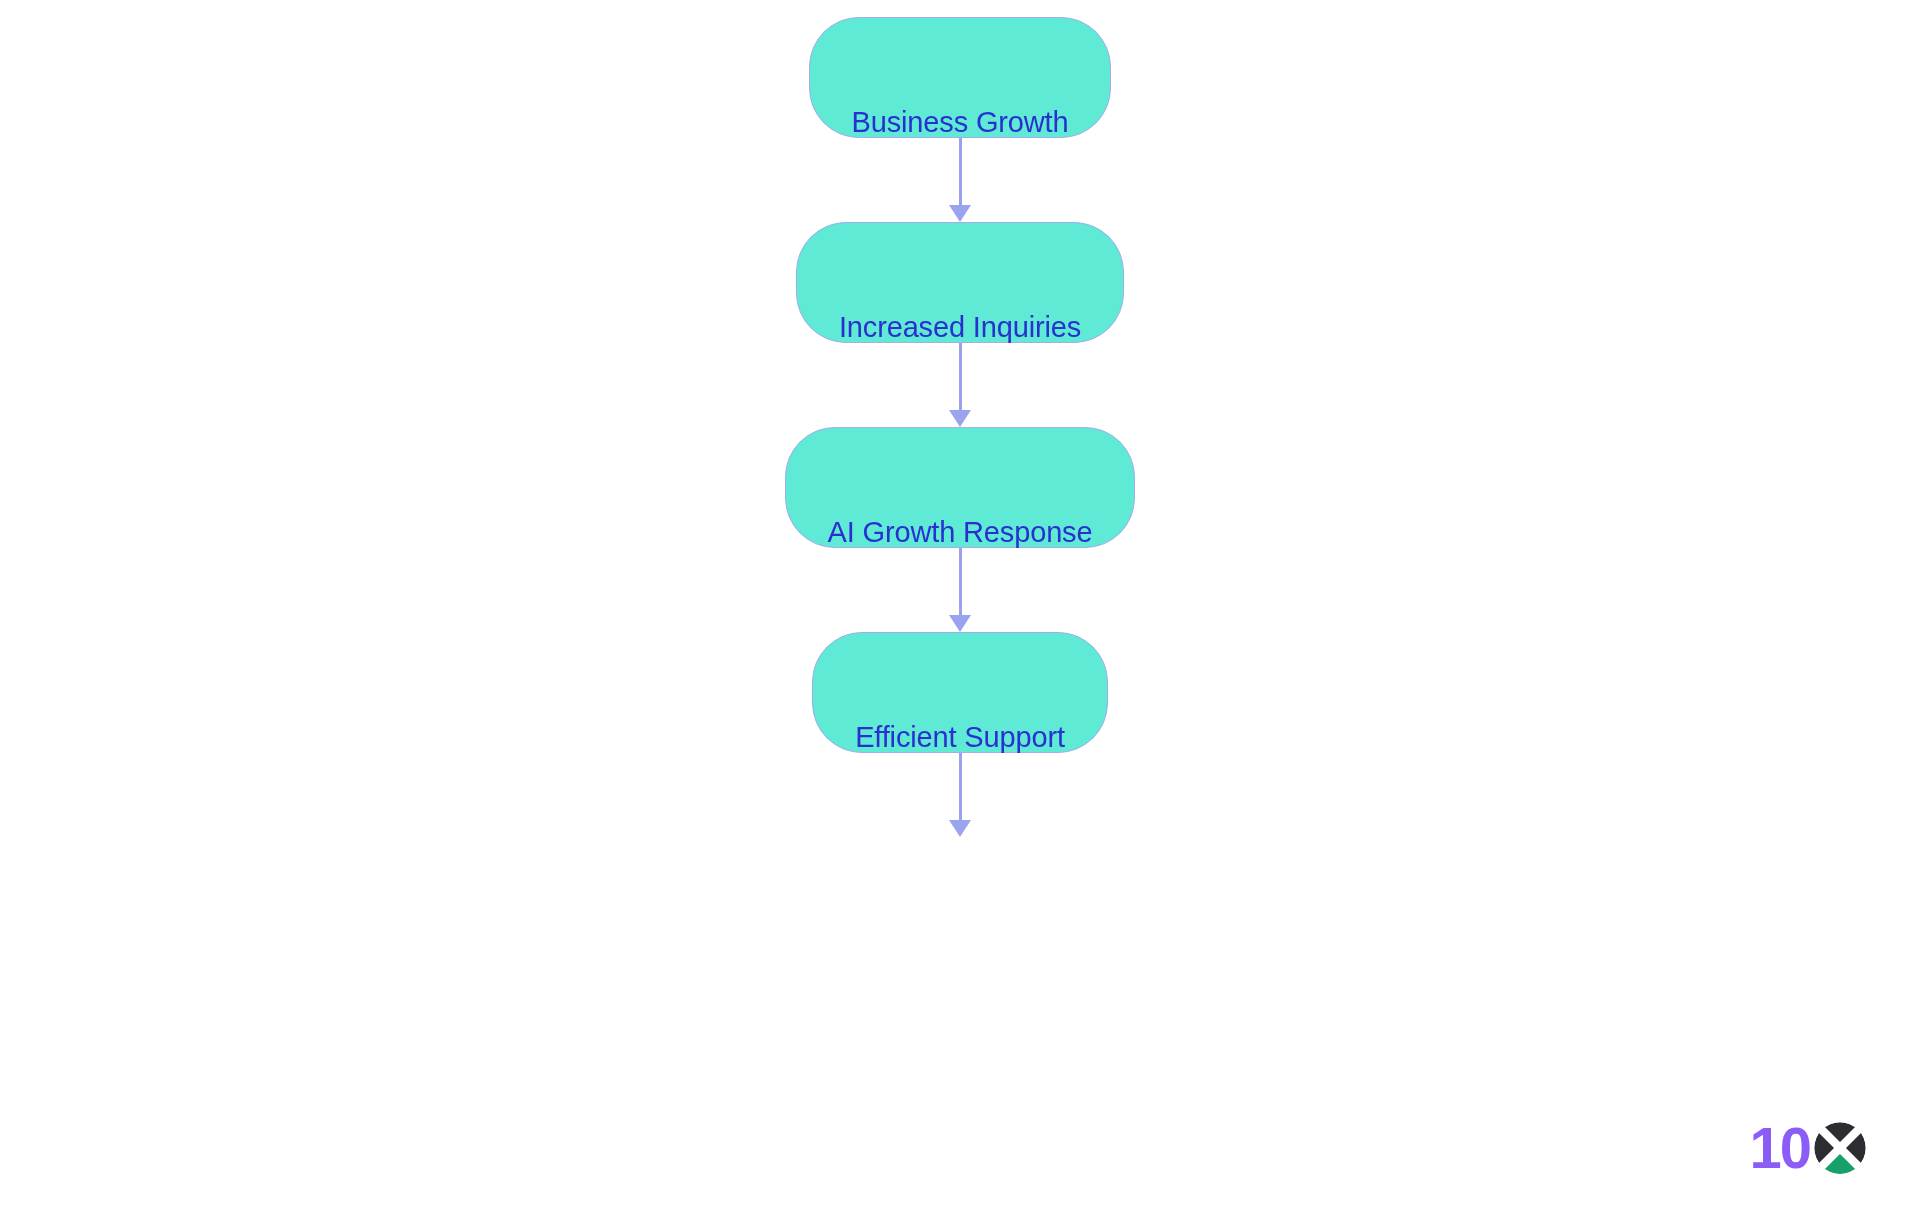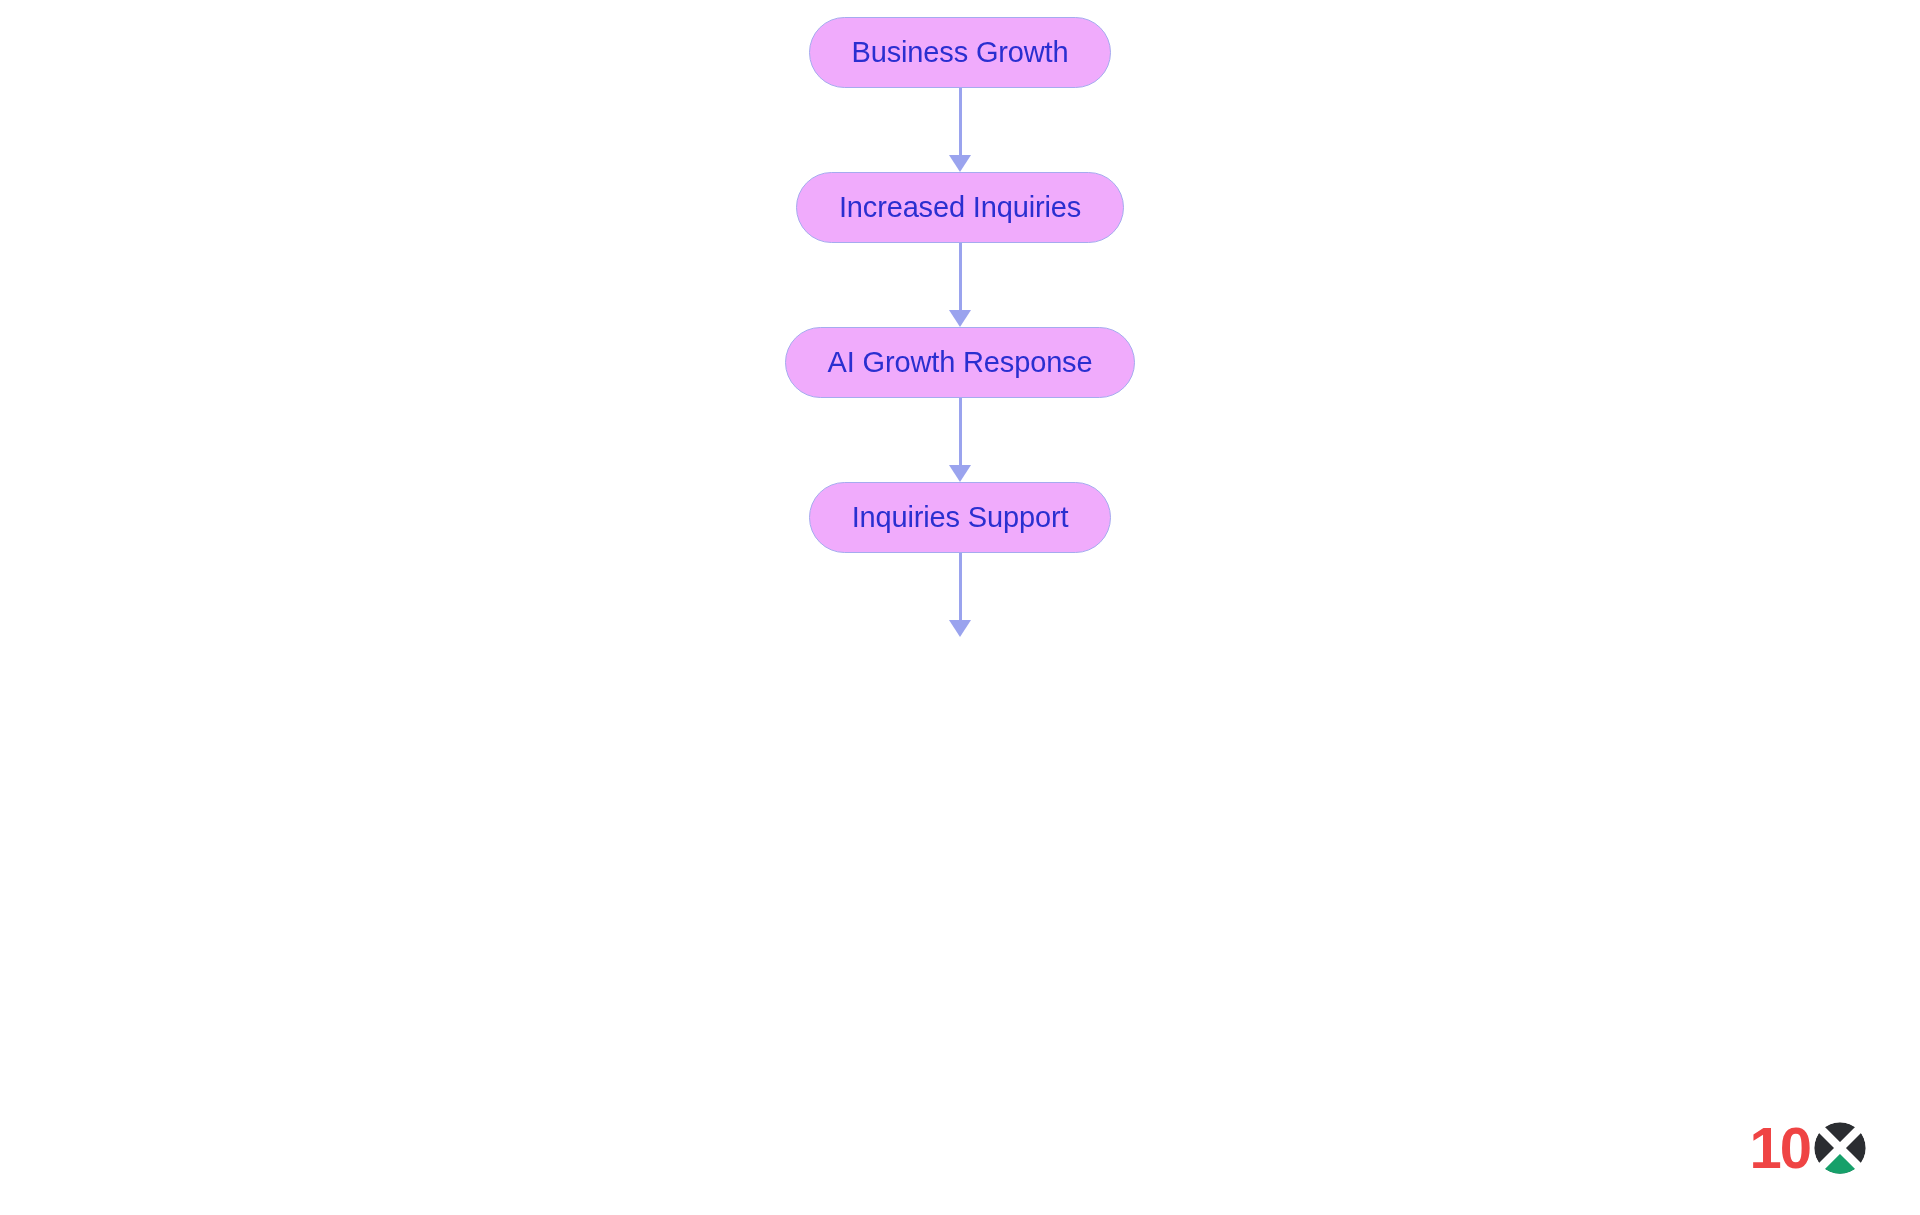--- a/index.html
+++ b/index.html
@@ -35,27 +35,27 @@
 
   .flow-step {
     display: flex;
     flex-direction: column;
     align-items: center;
   }
 
   
   .node {
     box-sizing: border-box;
-    height: 71px;
+    height: 121px;
     border-radius: 50px;
-    background: #f0abfc;
+    background: #5eead4;
     border: 1.6px solid #a5abef;
     color: #2a2fd0;
     display: flex;
-    align-items: center;
+    align-items: flex-end;
     justify-content: center;
     font-size: 29px;
     font-weight: 400;
     letter-spacing: -0.15px;
     white-space: nowrap;
     padding: 0 42px;
     line-height: 1;
   }
   .node-label {
     display: block;
@@ -89,21 +89,21 @@
     right: 52px;
     bottom: 38px;
     display: flex;
     align-items: center;
     gap: 2px;
   }
   .logo-digit {
     font-family: "Liberation Sans", sans-serif;
     font-size: 58px;
     font-weight: 700;
-    color: #ef4444;
+    color: #8b5cf6;
     line-height: 1;
     letter-spacing: -2px;
   }
   .logo-mark {
     display: block;
   }
 </style>
 </head>
 <body>
 
@@ -139,21 +139,21 @@
       </div>
     </div>
 
     <div class="connector">
       <div class="connector-line"></div>
       <div class="connector-arrowhead"></div>
     </div>
 
     <div class="flow-step">
       <div class="node">
-        <span class="node-label">Inquiries Support</span>
+        <span class="node-label">Efficient Support</span>
       </div>
     </div>
 
     <div class="connector">
       <div class="connector-line"></div>
       <div class="connector-arrowhead"></div>
     </div>
 
 
   </div>

